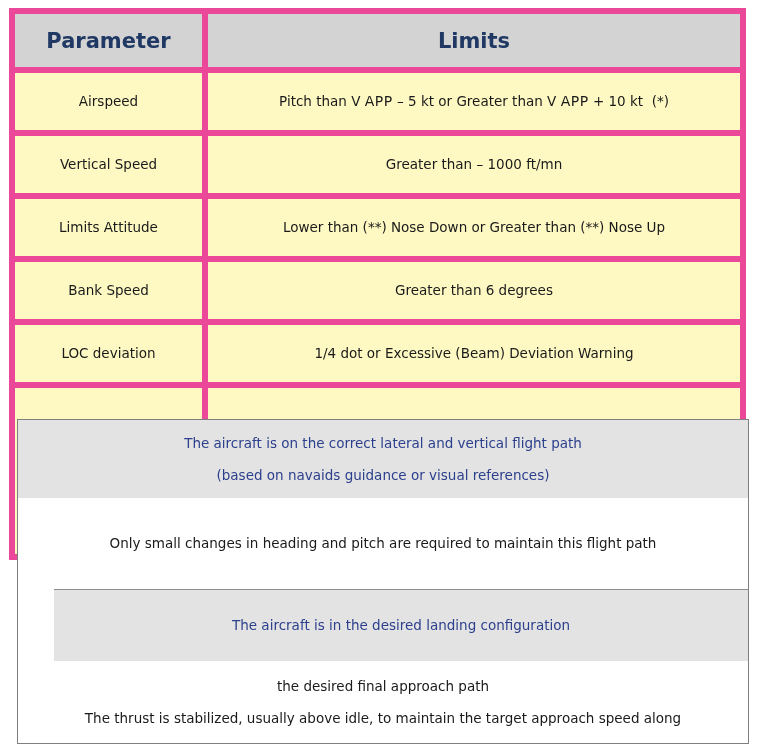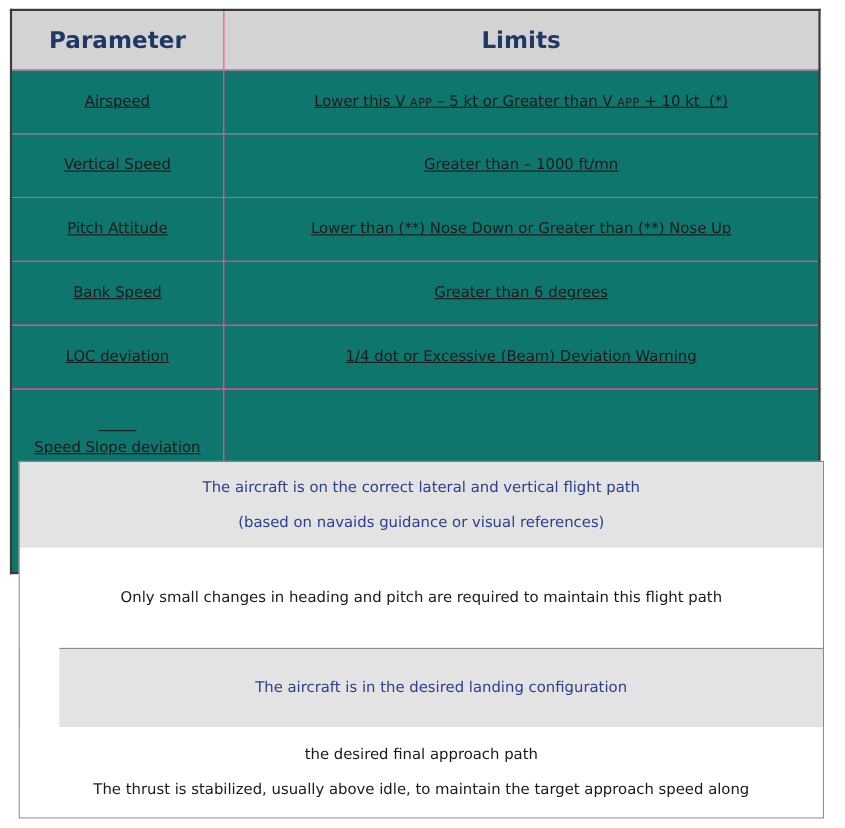--- a/index.html
+++ b/index.html
@@ -19,44 +19,43 @@
     position: absolute;
     left: 9px;
     top: 8px;
     width: 737px;
     border-collapse: collapse;
     table-layout: fixed;
     border: 2px solid #3b3b3b;
   }
   .limits-table col.param-col { width: 193px; }
   .limits-table th, .limits-table td {
-    border: 1px solid #ec4899;
+    border: 6px solid #ec4899;
     text-align: center;
     vertical-align: middle;
     padding: 2px 8px;
   }
   .limits-table thead th {
     background: #d3d3d3;
     color: #1f3864;
     font-size: 21px;
     font-weight: bold;
     height: 49px;
   }
   .limits-table tbody td {
-    background: #0f766e;
+    background: #fef9c3;
     color: #1a1a1a;
     font-size: 13.5px;
     height: 53px;
     line-height: 1.5;
     white-space: pre-wrap;
-    text-decoration: underline;
   }
   .limits-table tbody tr.tall td { height: 74px; }
   .vapp {
-    font-size: 10px;
+    font-size: 14px;
     letter-spacing: 0.5px;
   }
 
   
   .criteria-table {
     position: absolute;
     left: 17px;
     top: 419px;
     width: 730px;
     border: 1px solid #808080;
@@ -97,28 +96,28 @@
   </colgroup>
   <thead>
     <tr>
       <th>Parameter</th>
       <th>Limits</th>
     </tr>
   </thead>
   <tbody>
     <tr>
       <td>Airspeed</td>
-      <td><span>Lower this V </span><span class="vapp">APP</span><span> – 5 kt or Greater than V </span><span class="vapp">APP</span><span> + 10 kt &nbsp;(*)</span></td>
+      <td><span>Pitch than V </span><span class="vapp">APP</span><span> – 5 kt or Greater than V </span><span class="vapp">APP</span><span> + 10 kt &nbsp;(*)</span></td>
     </tr>
     <tr>
       <td>Vertical Speed</td>
       <td>Greater than – 1000 ft/mn</td>
     </tr>
     <tr>
-      <td>Pitch Attitude</td>
+      <td>Limits Attitude</td>
       <td>Lower than (**) Nose Down or Greater than (**) Nose Up</td>
     </tr>
     <tr>
       <td>Bank Speed</td>
       <td>Greater than 6 degrees</td>
     </tr>
     <tr>
       <td>LOC deviation</td>
       <td>1/4 dot or Excessive (Beam) Deviation Warning</td>
     </tr>

